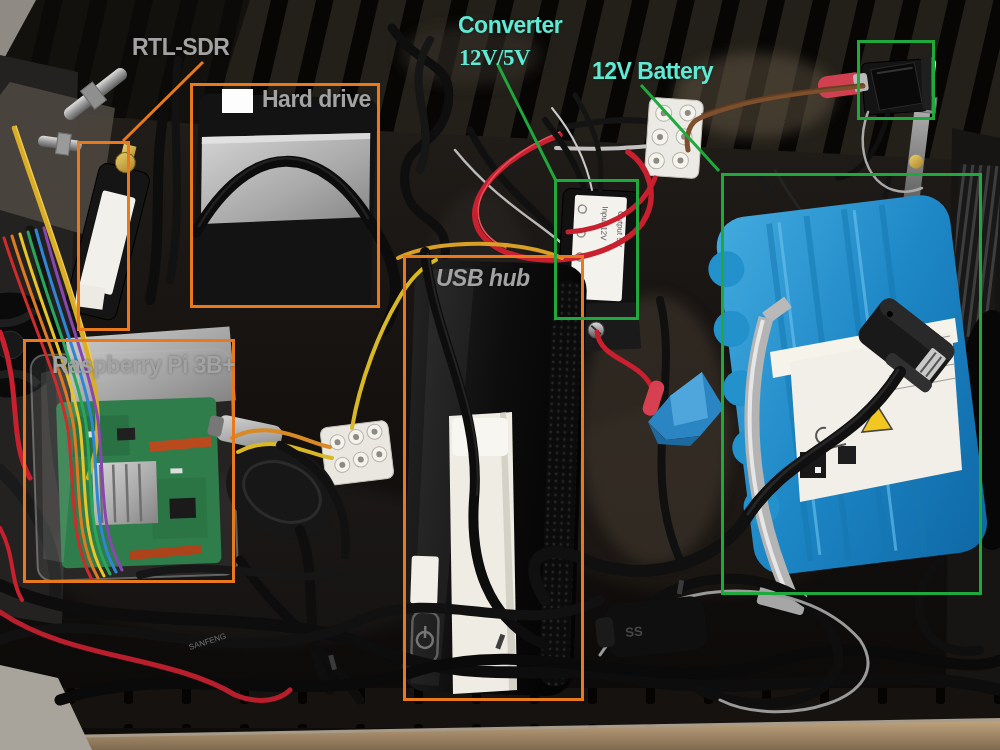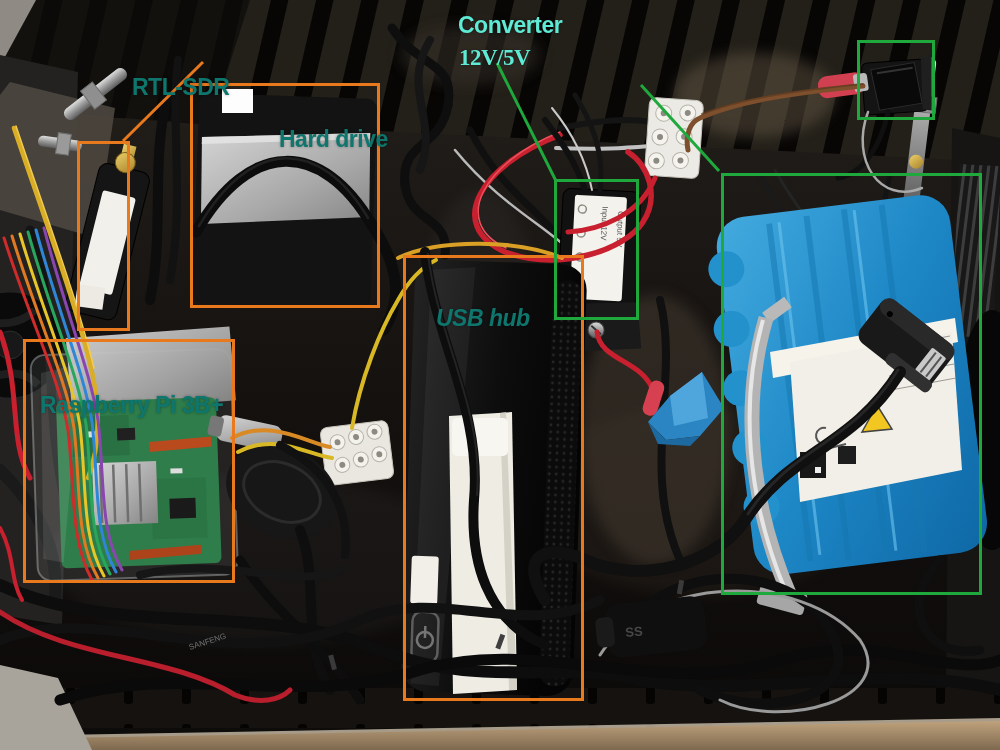--- a/index.html
+++ b/index.html
@@ -6,21 +6,21 @@
   .stage{position:relative;width:1000px;height:750px;overflow:hidden;background:#0e0c0b;
          font-family:"Liberation Sans",sans-serif;}
   .stage svg{position:absolute;left:0;top:0;}
   
   .abox,.gbox{position:absolute;box-sizing:border-box;pointer-events:none;}
   .abox{border:3px solid #E8791D;}
   .gbox{border:3px solid #1FA93C;}
   
   .lbl{position:absolute;font-weight:bold;font-size:23px;letter-spacing:-0.5px;
        line-height:1.2;white-space:nowrap;text-shadow:0 0 3px rgba(0,0,0,0.35);}
-  .lbl.orange{color:#0f766e;margin-top:40px;}
+  .lbl.orange{color:#a3a3a3;}
   .lbl.green{color:#5eead4;}
   .patch{position:absolute;background:#fdfdfd;}
 </style>
 </head>
 <body>
 
 <div class="stage">
 
   <svg width="1000" height="750" viewBox="0 0 1000 750">
     <defs>
@@ -429,19 +429,20 @@
   <div class="abox" style="left:190px;top:83px;width:190px;height:225px;"></div>
   <div class="abox" style="left:23px;top:339px;width:212px;height:244px;"></div>
   <div class="abox" style="left:403px;top:255px;width:181px;height:446px;"></div>
   <div class="gbox" style="left:554px;top:179px;width:85px;height:141px;"></div>
   <div class="gbox" style="left:721px;top:173px;width:261px;height:422px;"></div>
   <div class="gbox" style="left:857px;top:40px;width:78px;height:80px;"></div>
 
   <div class="patch" style="left:222px;top:89px;width:31px;height:24px;"></div>
 
   <div class="lbl orange" style="left:132px;top:34px;">RTL-SDR</div>
-  <div class="lbl orange" style="left:279px;top:86px;">Hard drive</div>
+  <div class="lbl orange" style="left:262px;top:86px;">Hard drive</div>
   <div class="lbl green" style="left:458px;top:12px;">Converter</div>
   <div class="lbl green" style="left:459px;top:44px;font-family:Liberation Serif, serif;">12V/5V</div>
+  <div class="lbl green" style="left:592px;top:58px;">12V Battery</div>
   <div class="lbl orange" style="left:436px;top:265px;font-style:italic;">USB hub</div>
-  <div class="lbl orange" style="left:40px;top:352px;">Raspberry Pi 3B+</div>
+  <div class="lbl orange" style="left:52px;top:352px;">Raspberry Pi 3B+</div>
 
 </div>
 
 </body></html>

